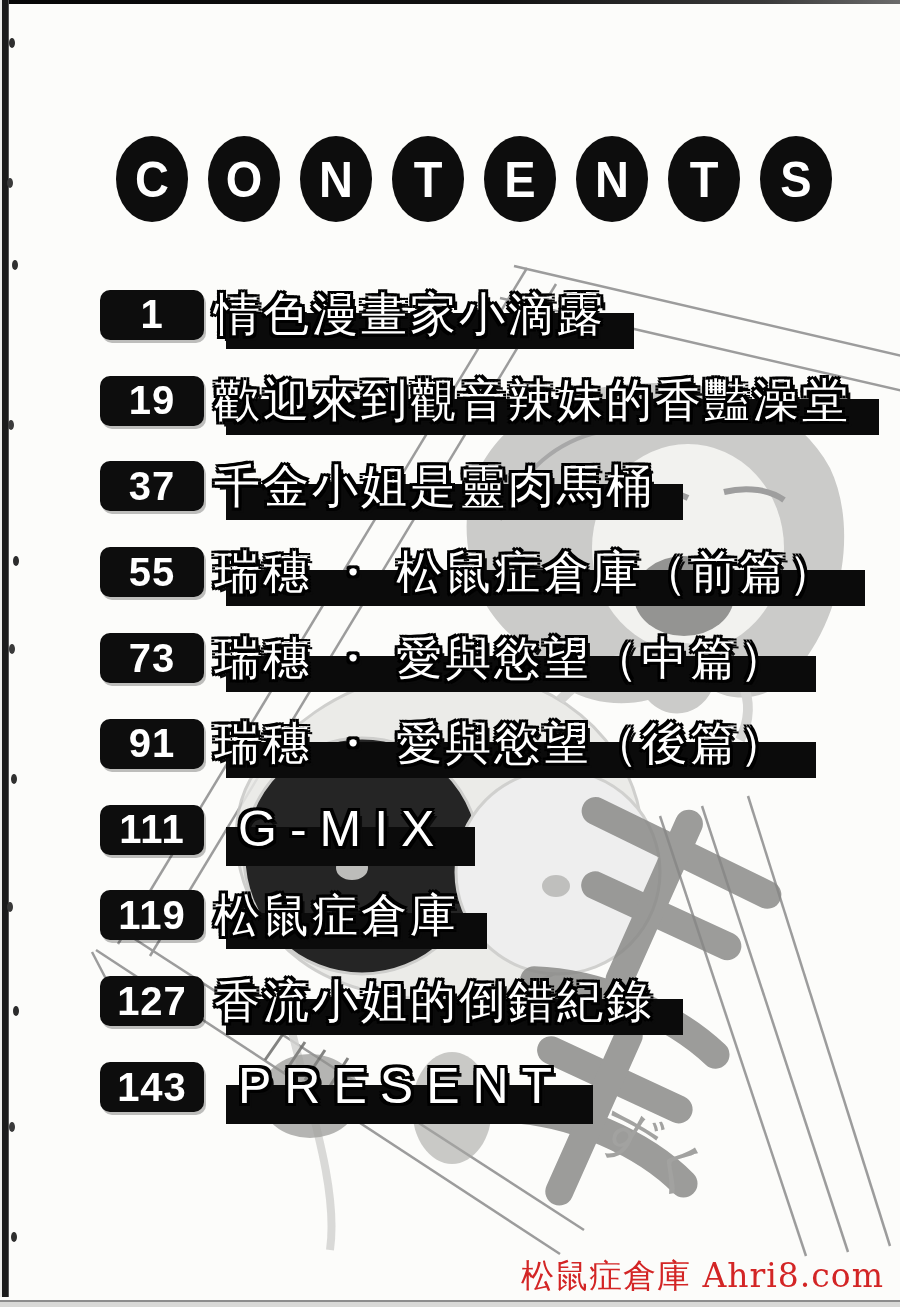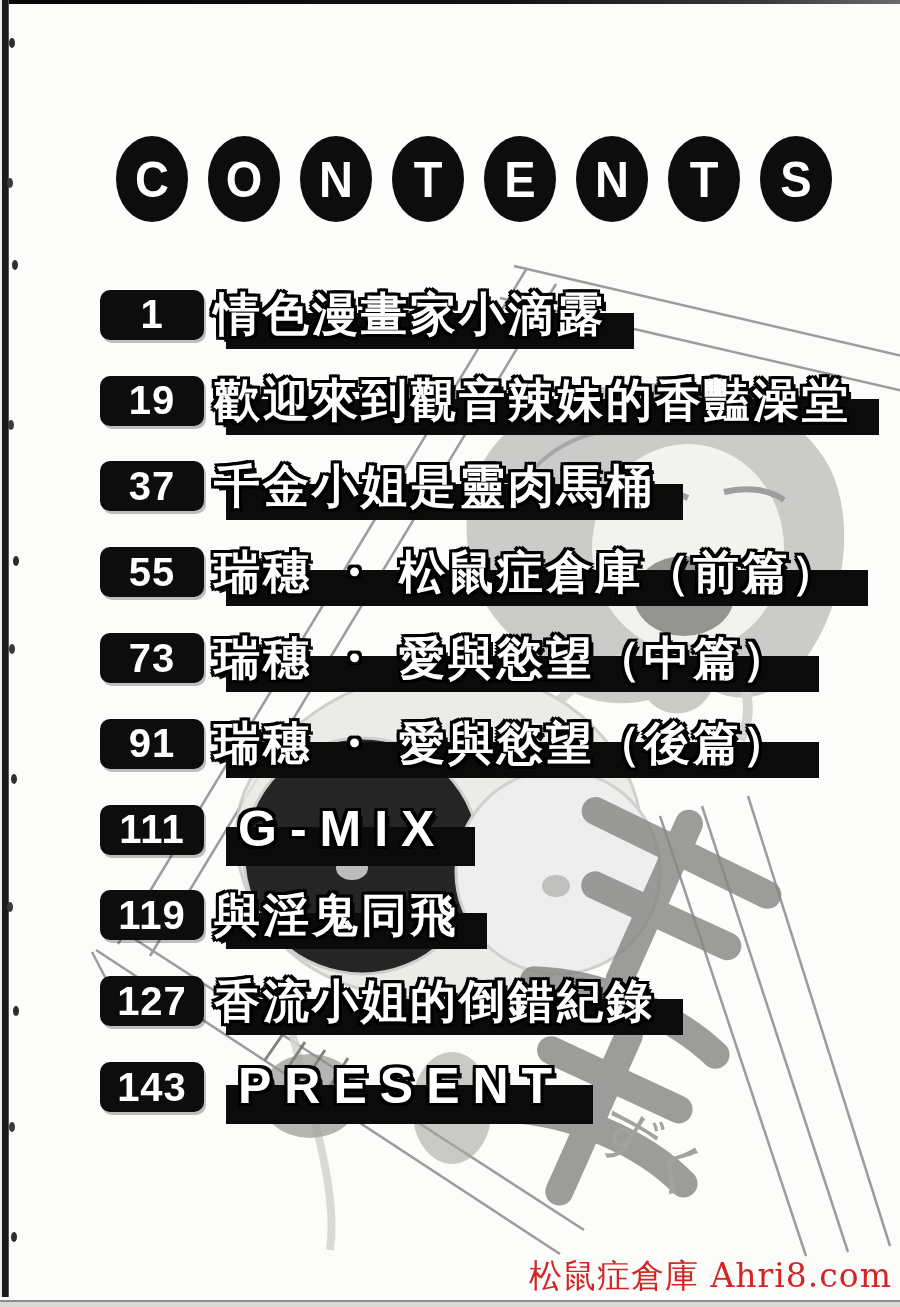--- a/index.html
+++ b/index.html
@@ -57,35 +57,35 @@
     color:#fff;font-size:40px;font-weight:700;letter-spacing:1px;
     font-family:"Liberation Sans","DejaVu Sans",sans-serif;
     box-shadow:2px 3px 0 rgba(0,0,0,.25);
   }
   .entry-title{position:relative;margin-left:10px;display:inline-block;white-space:nowrap;}
   .entry-bar{
     position:absolute;left:12px;right:-28px;top:46%;bottom:-14%;
     background:#0b0b0b;z-index:0;
   }
   .entry-text{
-    position:relative;z-index:1;color:#fff;font-size:46px;font-weight:700;
+    position:relative;z-index:1;color:#fff;font-size:46px;font-weight:400;
     letter-spacing:3px;line-height:1.15;
     text-shadow:
       -3px -3px 0 #000, 3px -3px 0 #000,-3px 3px 0 #000, 3px 3px 0 #000,
       -3px 0 0 #000, 3px 0 0 #000, 0 -3px 0 #000, 0 3px 0 #000,
       5px 5px 0 #0b0b0b;
   }
   .entry-text.latin{
     font-size:50px;letter-spacing:13px;
     font-family:"Liberation Sans","DejaVu Sans",sans-serif;
     margin-left:24px;
   }
   
   .watermark{
-    position:absolute;right:8px;bottom:8px;z-index:5;
+    position:absolute;right:16px;bottom:8px;z-index:5;
     color:#d32525;font-size:33px;letter-spacing:1px;
     font-family:"DejaVu Serif","Liberation Serif",serif;
   }
 </style>
 </head>
 <body>
 
 <div class="page">
 
   <svg class="bg-art" width="900" height="1307" viewBox="0 0 900 1307">
@@ -214,21 +214,21 @@
       <div class="num-badge">111</div>
       <div class="entry-title">
         <span class="entry-bar"></span>
         <span class="entry-text latin">G-MIX</span>
       </div>
     </div>
       <div class="toc-row">
       <div class="num-badge">119</div>
       <div class="entry-title">
         <span class="entry-bar"></span>
-        <span class="entry-text">與淫鬼同飛</span>
+        <span class="entry-text">松鼠症倉庫</span>
       </div>
     </div>
       <div class="toc-row">
       <div class="num-badge">127</div>
       <div class="entry-title">
         <span class="entry-bar"></span>
         <span class="entry-text">香流小姐的倒錯紀錄</span>
       </div>
     </div>
       <div class="toc-row">

